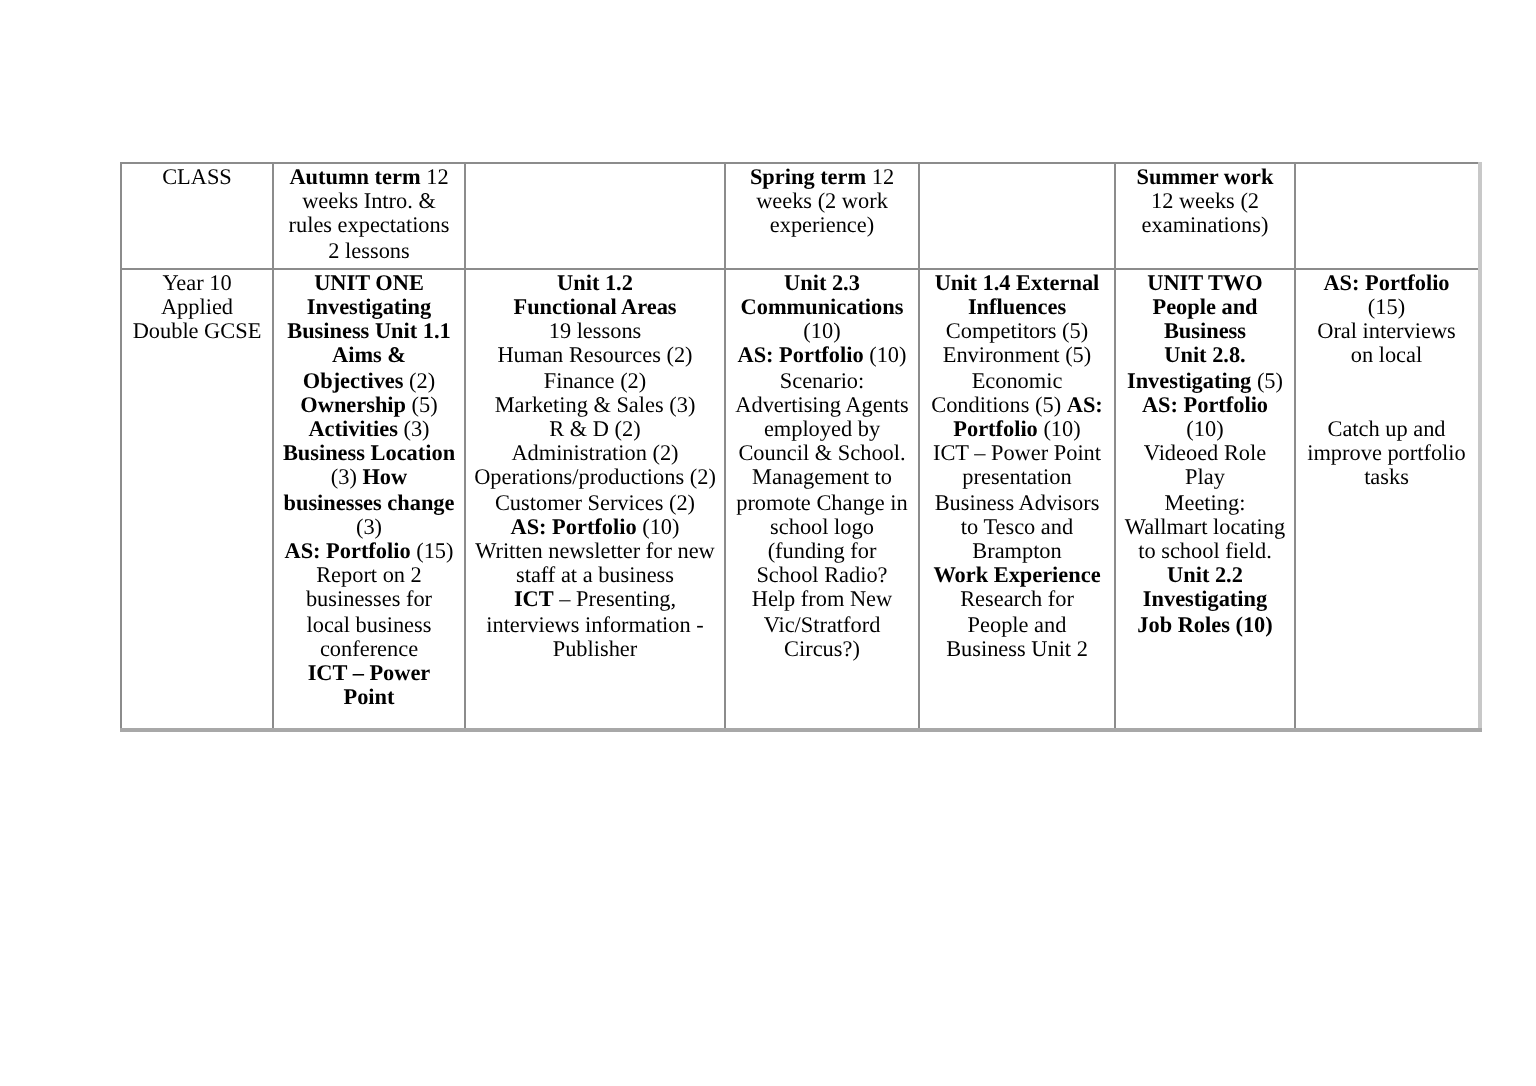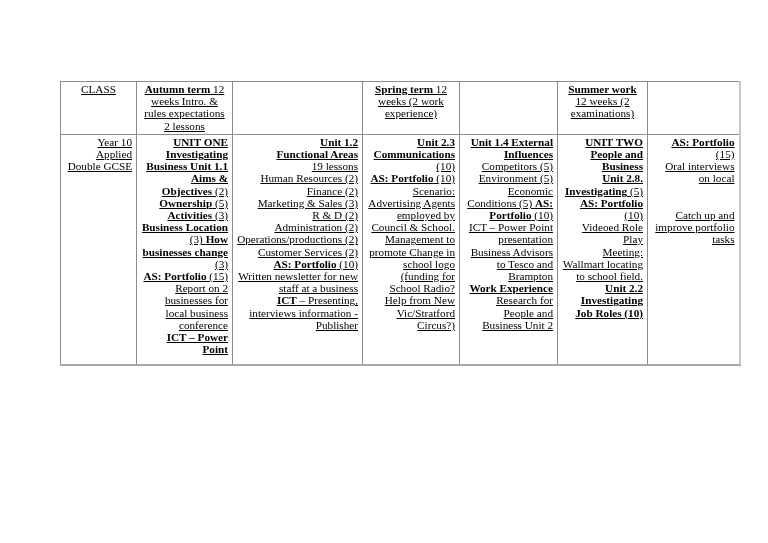--- a/index.html
+++ b/index.html
@@ -29,29 +29,28 @@
       table-layout: fixed;
       width: 679px;
       font-size: 11.2px;
       line-height: 12.2px;
     }
     table.plan td {
       border: 1px solid #8c8c8c;
       vertical-align: top;
       padding: 1px 4px 2px 4px;
       word-wrap: break-word;
-      text-decoration: underline;
     }
     table.plan tr.header td {
       height: 44px;
       text-align: center;
     }
     table.plan tr.body td {
       height: 226px;
-      text-align: right;
+      text-align: center;
     }
     table.plan td.right-edge {
       border-right: 2px solid #c8c8c8;
     }
     table.plan tr.body td {
       border-bottom: 2px solid #a8a8a8;
     }
     b { font-weight: bold; }
     .gap { display: block; height: 24px; }
   </style>

